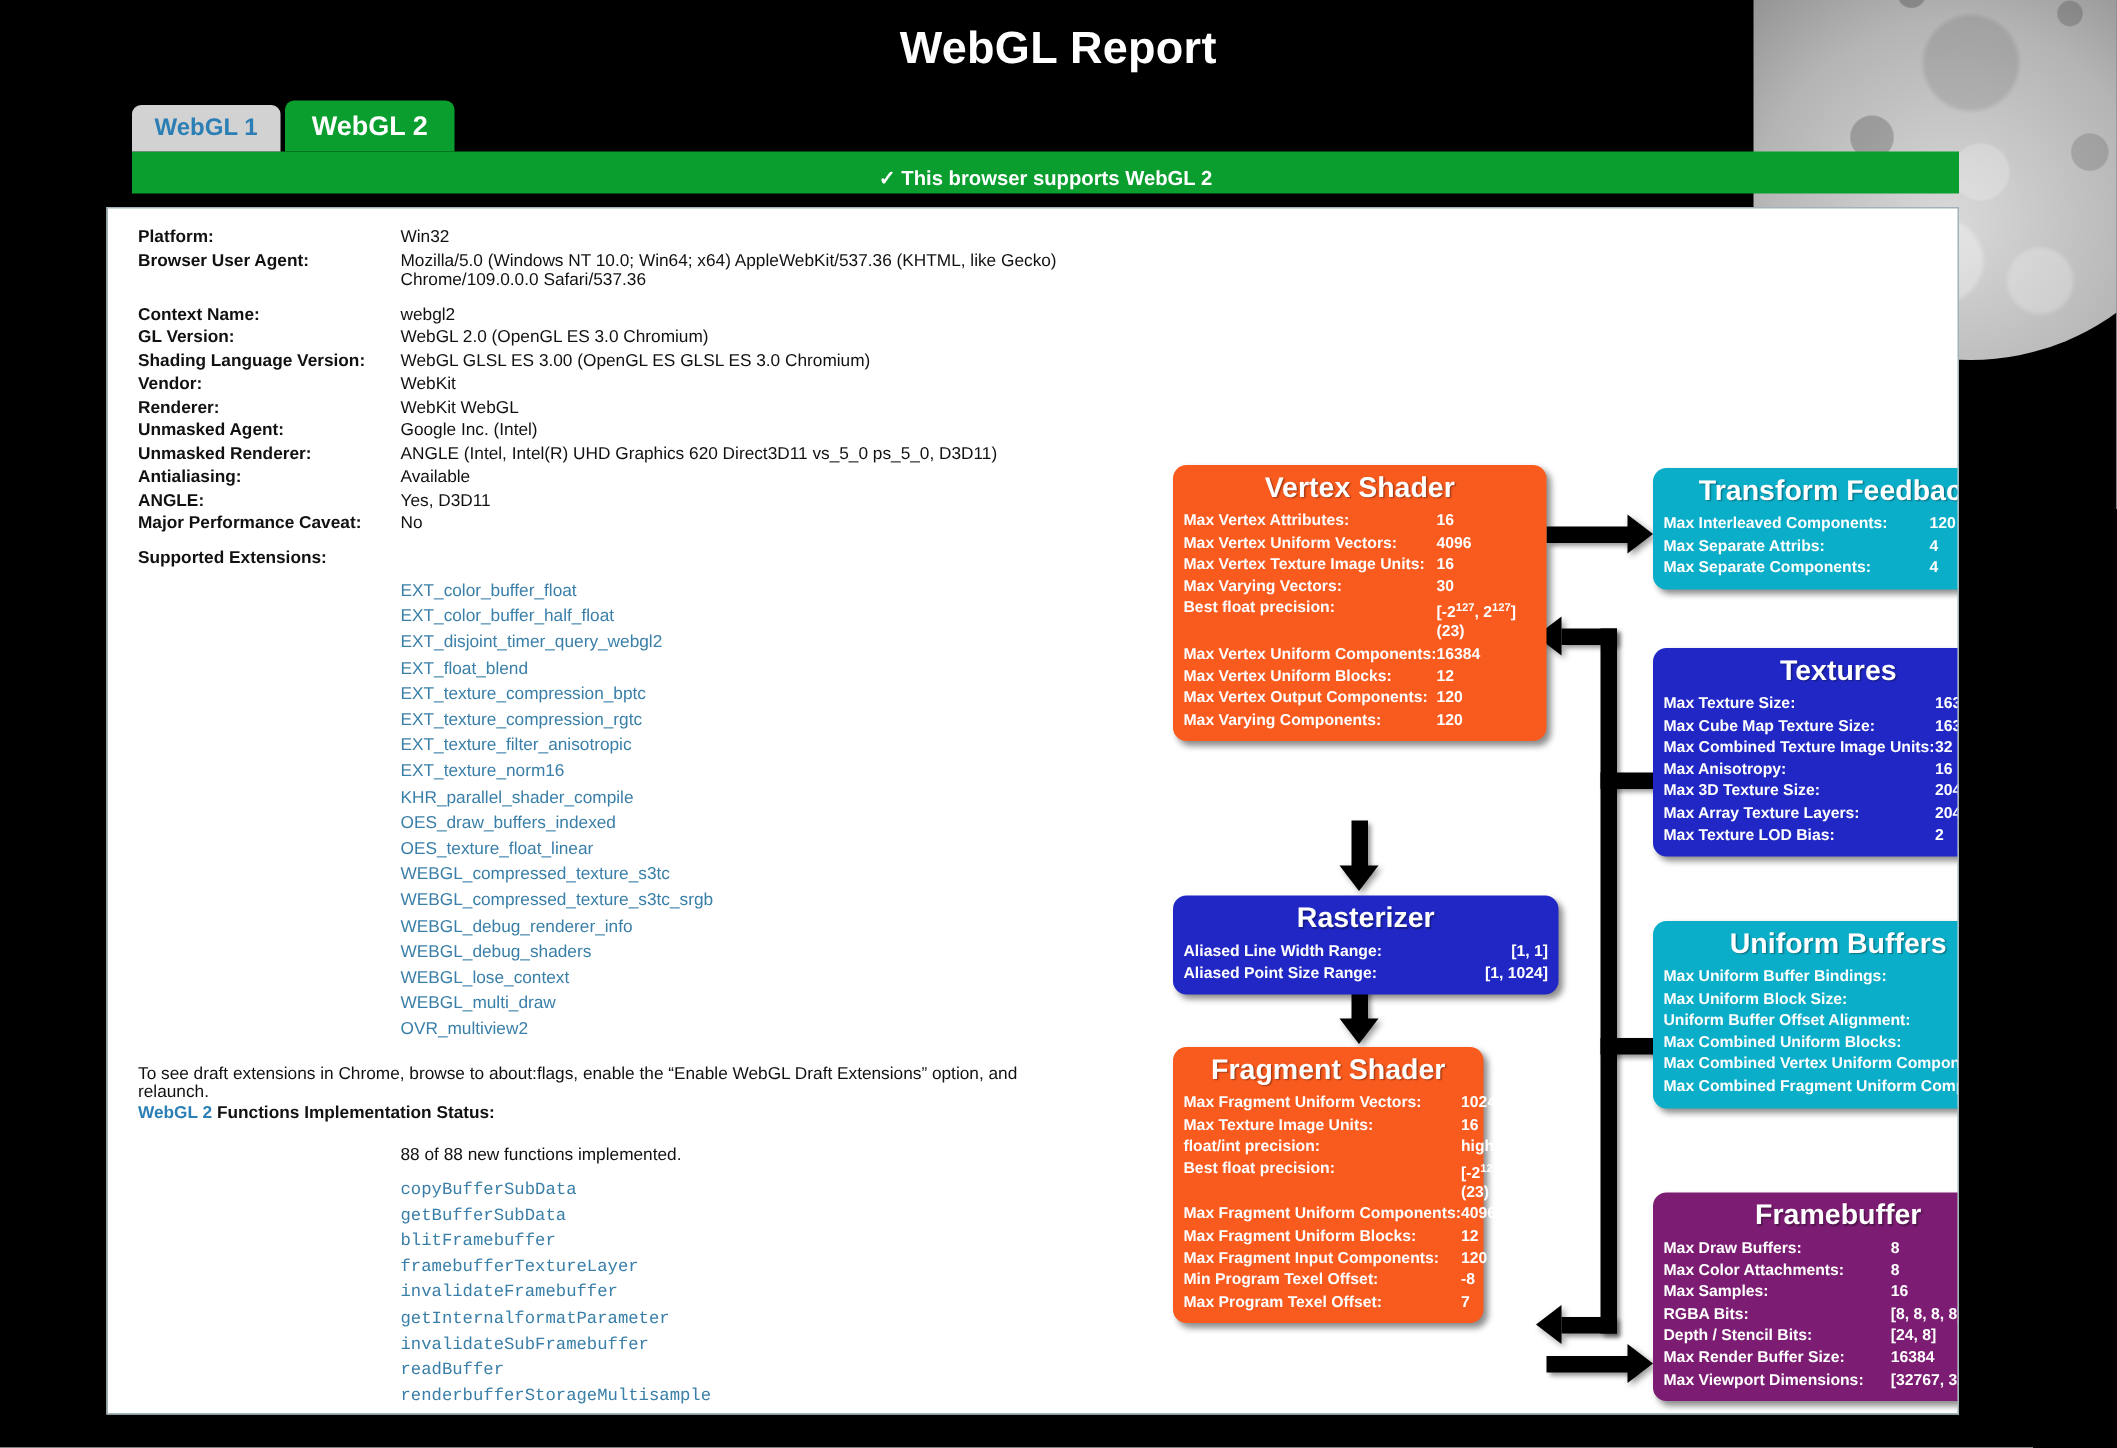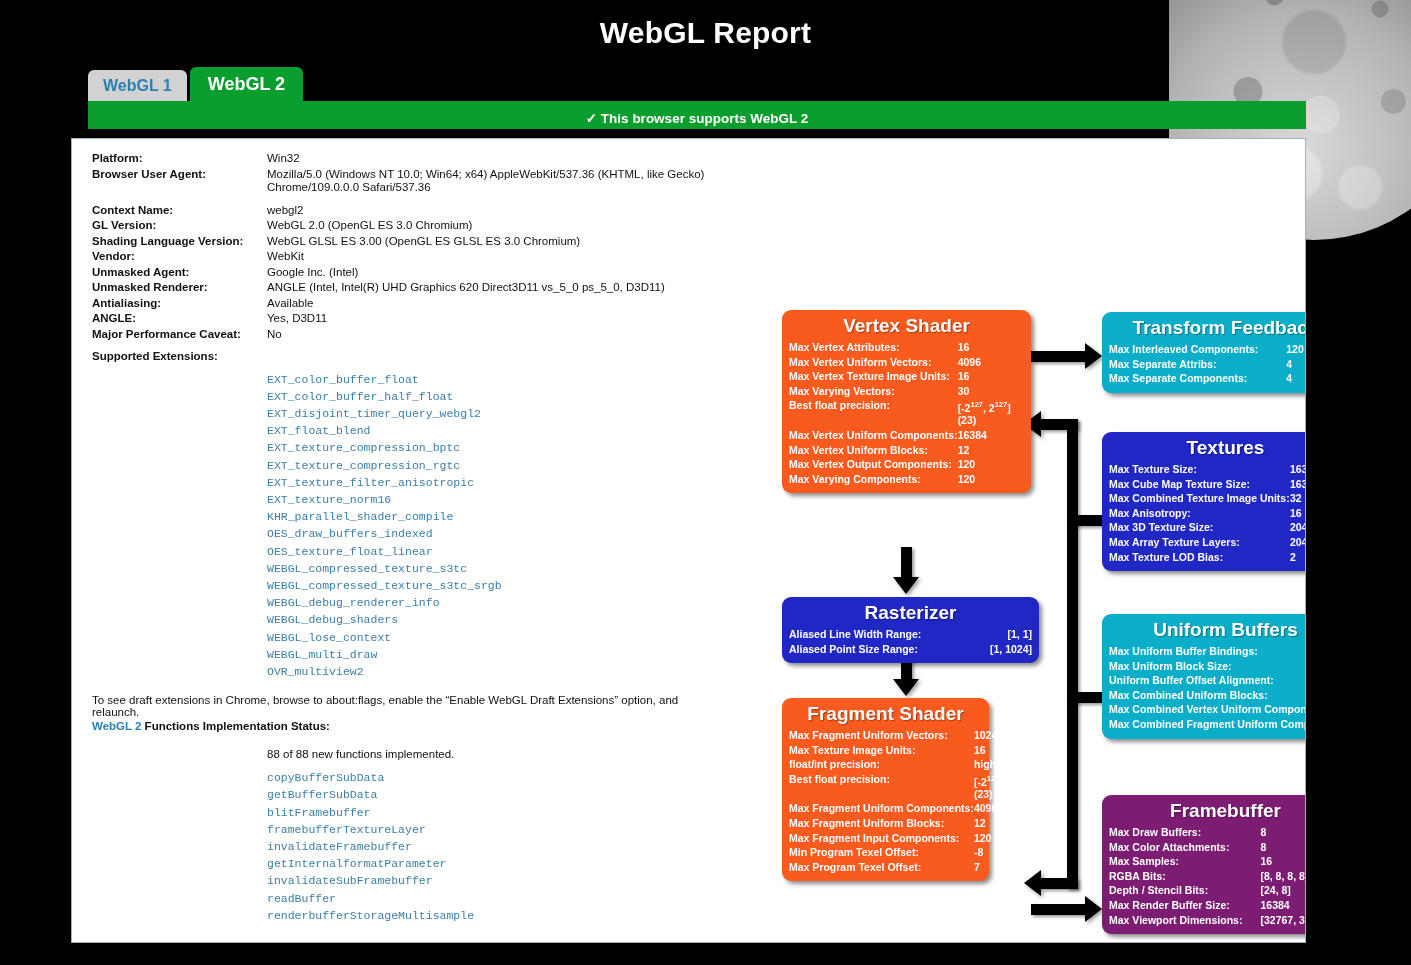--- a/index.html
+++ b/index.html
@@ -87,21 +87,21 @@
     font-size:11.5px; color:#111;
   }
   table.kv { border-collapse:collapse; width:100%; }
   table.kv td { vertical-align:top; padding:1px 0; line-height:13.5px; }
   td.k { font-weight:bold; width:175px; white-space:nowrap; }
   td.v { color:#111; }
   .spacer-row td { height:7px; }
 
   .ext-list { margin-top:6px; padding-left:175px; }
   .ext-list div {
-    font-family:Liberation Mono, monospace;
+    font-family:Liberation Sans, sans-serif;
     font-size:11.5px; color:#3a7fa8;
     line-height:17.2px; white-space:nowrap;
   }
   #draft-note { margin-top:14px; font-size:11.5px; color:#111; }
   #func-status { margin-top:2px; font-size:11.5px; font-weight:bold; color:#111; }
   #func-status .wl { color:#2b7fb5; }
   #func-count { margin-top:16px; padding-left:175px; font-size:11.5px; color:#111; }
   .fn-list { margin-top:9px; padding-left:175px; }
   .fn-list div {
     font-family:"Liberation Mono", monospace;
@@ -205,20 +205,24 @@
         <td class="k">GL Version:</td>
         <td class="v">WebGL 2.0 (OpenGL ES 3.0 Chromium)</td>
       </tr>
       <tr>
         <td class="k">Shading Language Version:</td>
         <td class="v">WebGL GLSL ES 3.00 (OpenGL ES GLSL ES 3.0 Chromium)</td>
       </tr>
       <tr>
         <td class="k">Vendor:</td>
         <td class="v">WebKit</td>
+      </tr>
+      <tr>
+        <td class="k">Renderer:</td>
+        <td class="v">WebKit WebGL</td>
       </tr>
       <tr>
         <td class="k">Unmasked Agent:</td>
         <td class="v">Google Inc. (Intel)</td>
       </tr>
       <tr>
         <td class="k">Unmasked Renderer:</td>
         <td class="v">ANGLE (Intel, Intel(R) UHD Graphics 620 Direct3D11 vs_5_0 ps_5_0, D3D11)</td>
       </tr>
       <tr>

